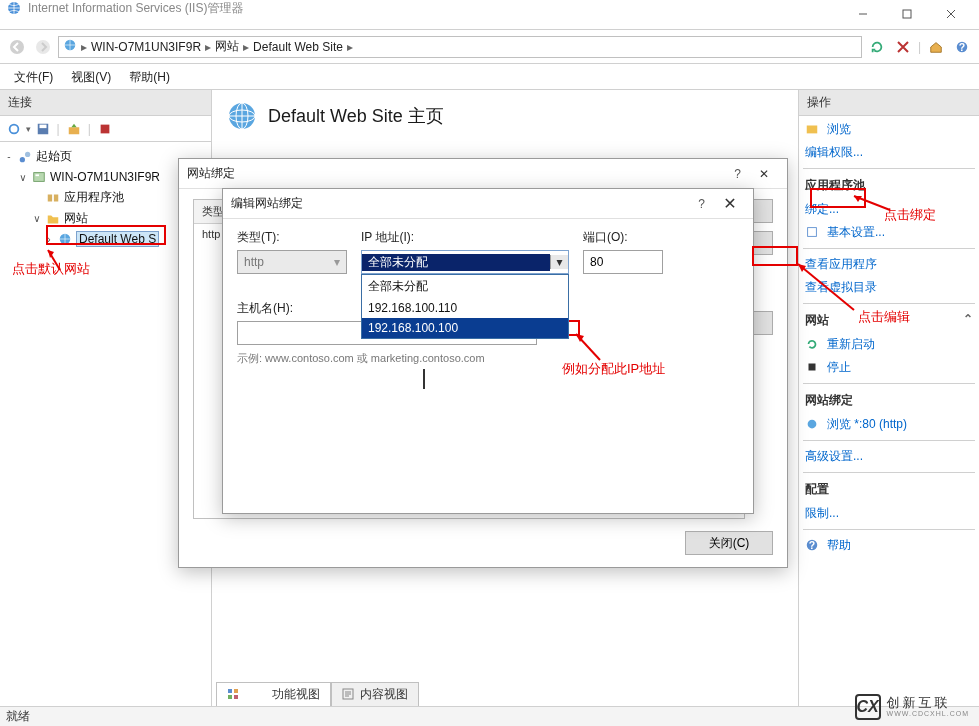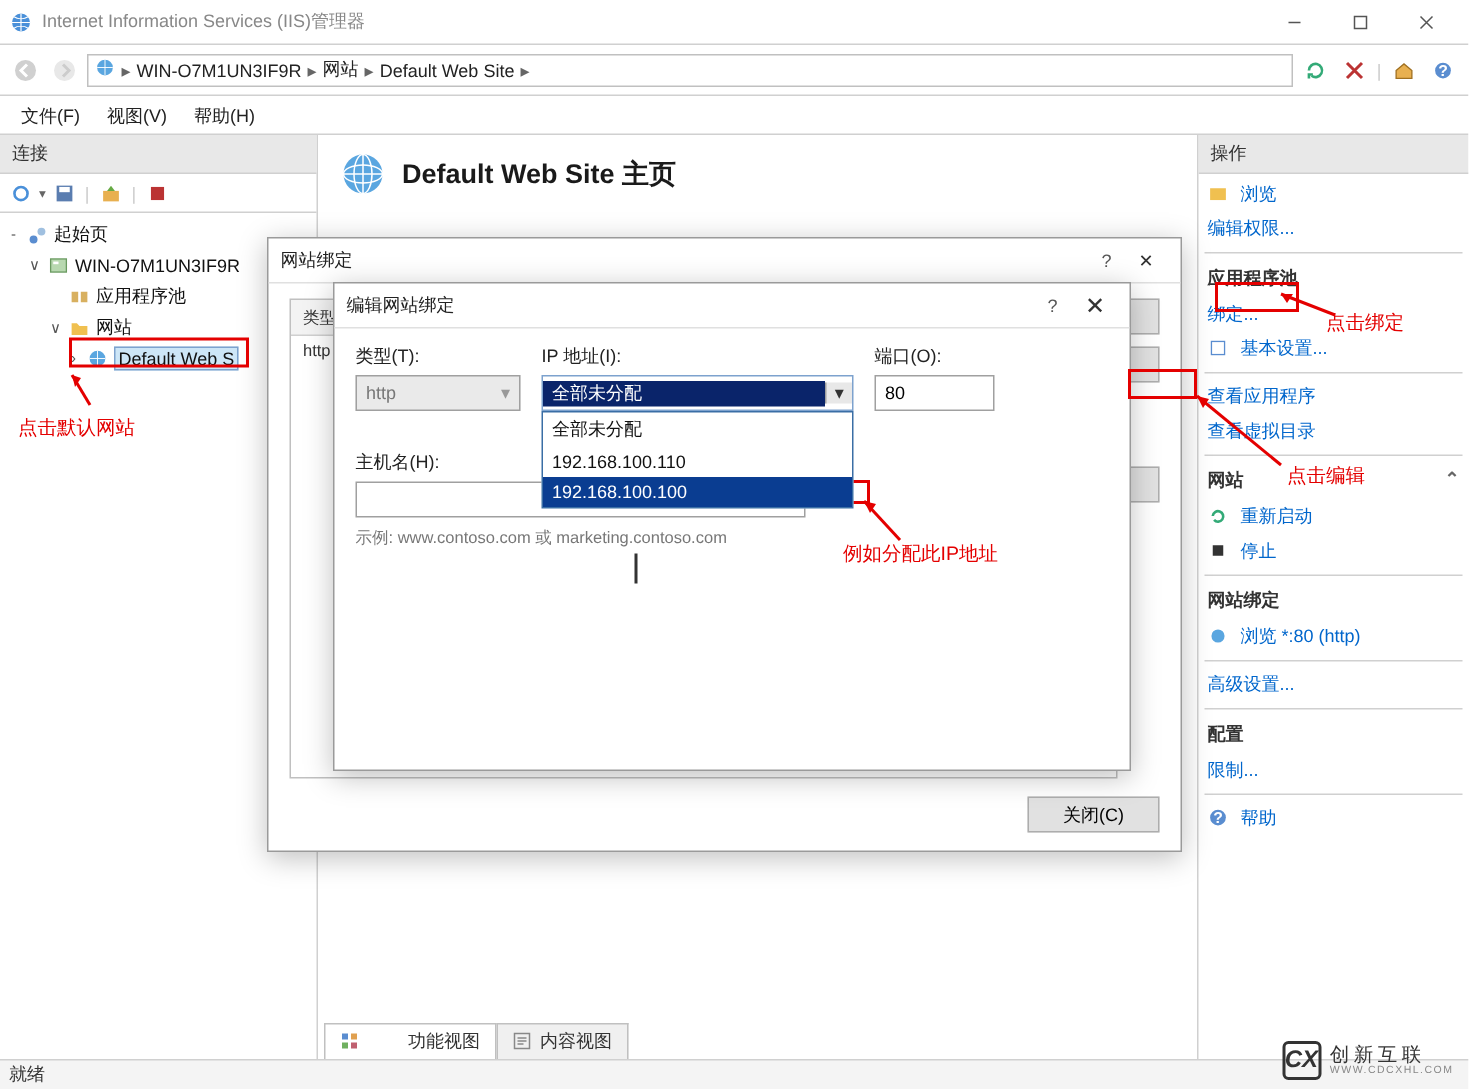--- a/index.html
+++ b/index.html
@@ -1,18 +1,18 @@
 <!DOCTYPE html>
 <html><head>
 <meta charset="utf-8">
 <style>
 * { box-sizing: border-box; margin: 0; padding: 0; font-family: "Microsoft YaHei", "Segoe UI", Tahoma, sans-serif; font-size: 12px; }
 body { background: #fff; width: 979px; height: 726px; position: relative; overflow: hidden; }
 
-.titlebar { height: 30px; background: #fff; border-bottom: 1px solid #d0d0d0; display: flex; align-items: center; padding: 0 6px; }
+.titlebar { height: 30px; background: #fff; border-bottom: 1px solid #d0d0d0; display: flex; align-items: flex-start; padding: 0 6px; }
 .titlebar .icon { width: 16px; height: 16px; margin-right: 6px; }
 .titlebar .ttl { flex: 1; color: #888; font-size: 12px; }
 .wbtns { display: flex; }
 .wbtn { width: 44px; height: 28px; display: flex; align-items: center; justify-content: center; color: #555; }
 .wbtn svg { width: 10px; height: 10px; }
 
 .navbar { height: 34px; background: #fff; border-bottom: 1px solid #d0d0d0; display: flex; align-items: center; padding: 0 6px; gap: 4px; }
 .navicon { width: 22px; height: 22px; display: flex; align-items: center; justify-content: center; border-radius: 2px; color: #666; }
 .breadcrumb { flex: 1; height: 22px; border: 1px solid #c0c0c0; display: flex; align-items: center; padding: 0 4px; gap: 4px; background: #fff; }
 .breadcrumb .sep { color: #666; }
@@ -32,21 +32,21 @@
 .tree-row.sel .label { background: #cde6f7; border: 1px solid #7da2ce; padding: 0 2px; }
 .indent-1 { padding-left: 14px; }
 .indent-2 { padding-left: 28px; }
 .indent-3 { padding-left: 40px; }
 .ticon { width: 16px; height: 16px; display: inline-flex; align-items: center; justify-content: center; }
 
 .centerpane { flex: 1; background: #fff; border-right: 1px solid #d0d0d0; position: relative; }
 .centerpane .main { position: absolute; inset: 0; padding: 10px 14px; }
 .page-title { display: flex; align-items: center; gap: 10px; margin-bottom: 14px; }
 .page-title .globe { width: 32px; height: 32px; }
-.page-title h1 { font-size: 18px; color: #1a1a1a; font-weight: bold; }
+.page-title h1 { font-size: 18px; color: #1a1a1a; font-weight: normal; }
 
 .rightpane { width: 180px; background: #fff; }
 .actions { padding: 2px 4px; }
 .act-head { font-weight: bold; color: #333; padding: 4px 2px; }
 .act-item { display: flex; align-items: center; gap: 6px; padding: 3px 2px; color: #0066cc; cursor: pointer; }
 .act-item .aicon { width: 16px; height: 16px; }
 .act-divider { border-top: 1px solid #d0d0d0; margin: 4px 0; }
 
 .statusbar { height: 20px; border-top: 1px solid #d0d0d0; background: #f4f4f4; display: flex; align-items: center; padding: 0 6px; color: #333; }
 
@@ -459,21 +459,21 @@
     <div class="hint">示例: www.contoso.com 或 marketing.contoso.com</div>
     <div style="position:absolute;left:200px;top:180px;width:2px;height:20px;background:#333"></div>
   </div>
 </div>
 
 <div class="ann-box" style="left:46px;top:225px;width:120px;height:20px"></div>
 <div class="ann-box" style="left:810px;top:188px;width:56px;height:20px"></div>
 <div class="ann-box" style="left:752px;top:246px;width:46px;height:20px"></div>
 <div class="ann-box" style="left:362px;top:320px;width:218px;height:16px"></div>
 
-<div class="ann-text" style="left:12px;top:276px">点击默认网站</div>
+<div class="ann-text" style="left:12px;top:260px">点击默认网站</div>
 <div class="ann-text" style="left:884px;top:206px">点击绑定</div>
 <div class="ann-text" style="left:858px;top:308px">点击编辑</div>
 <div class="ann-text" style="left:562px;top:360px">例如分配此IP地址</div>
 
 <svg class="ann-arrow" style="left:40px;top:244px" width="30" height="30">
     <line x1="20" y1="26" x2="8" y2="6" stroke="#e40000" stroke-width="2"></line>
     <polygon points="8,6 14,8 10,14" fill="#e40000"></polygon>
   </svg>
 <svg class="ann-arrow" style="left:846px;top:190px" width="50" height="24">
     <line x1="44" y1="20" x2="8" y2="6" stroke="#e40000" stroke-width="2"></line>

